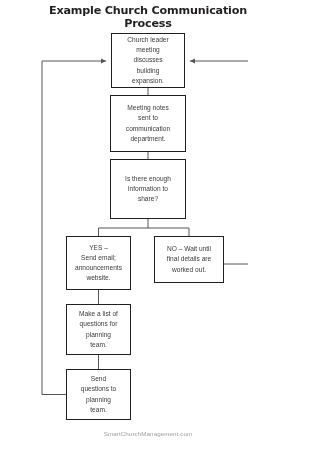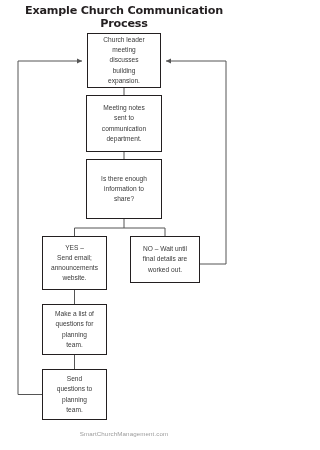--- a/index.html
+++ b/index.html
@@ -12,20 +12,21 @@
     height: 450px;
     overflow: hidden;
     font-family: "Liberation Sans", sans-serif;
     color: #231f20;
   }
   #page {
     position: relative;
     width: 248px;
     height: 450px;
     background: #ffffff;
+    margin-left: 24px;
   }
   #title {
     position: absolute;
     left: 0;
     top: 4px;
     width: 248px;
     text-align: center;
     font-size: 11.2px;
     font-weight: bold;
     letter-spacing: -0.2px;

